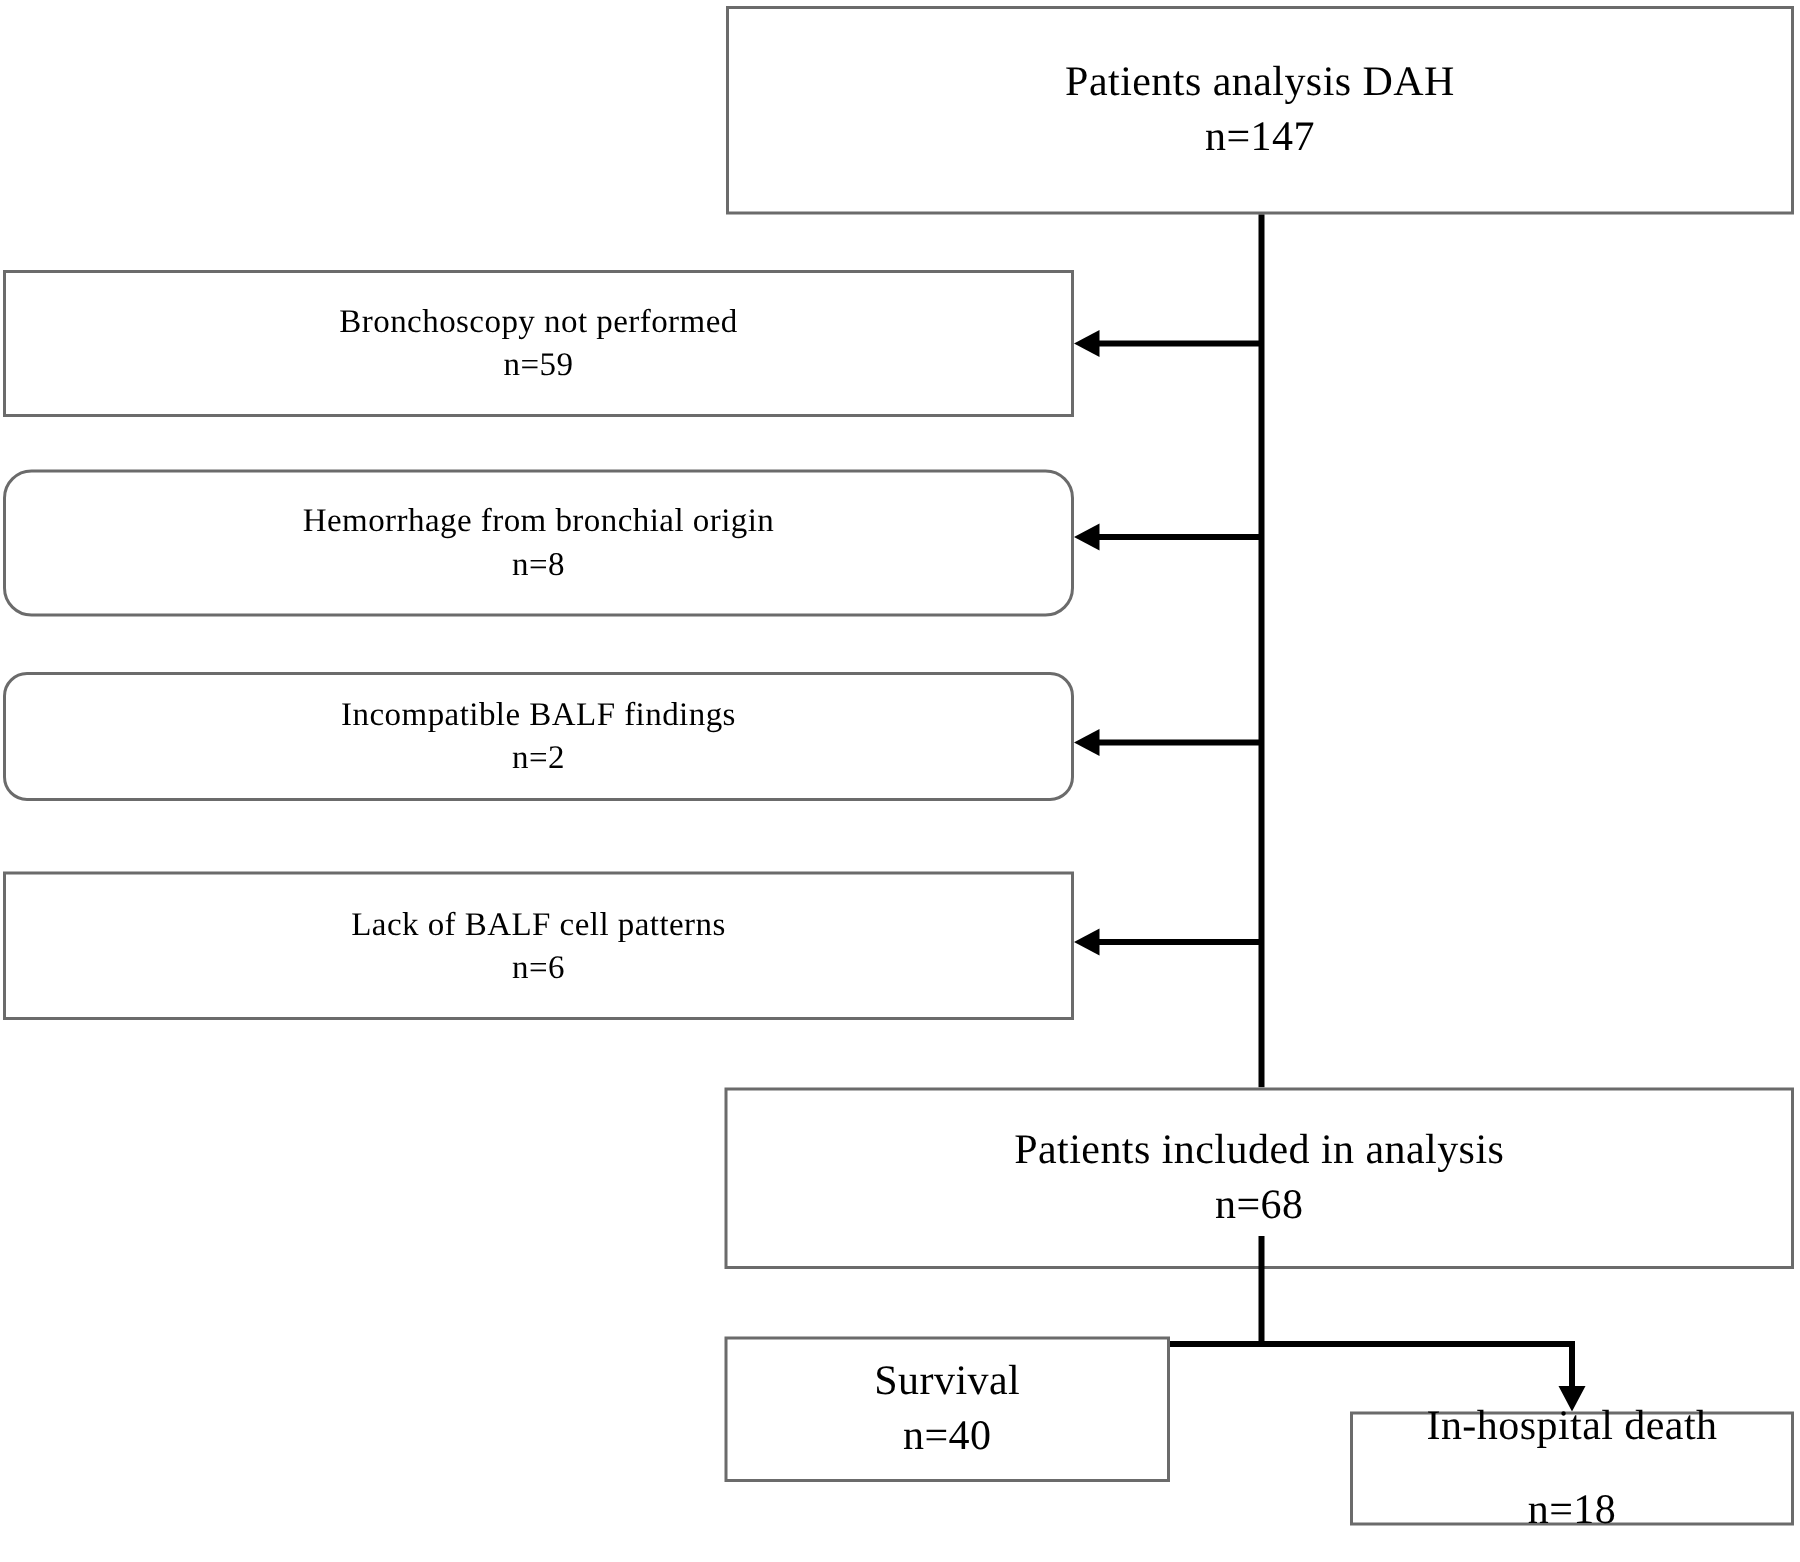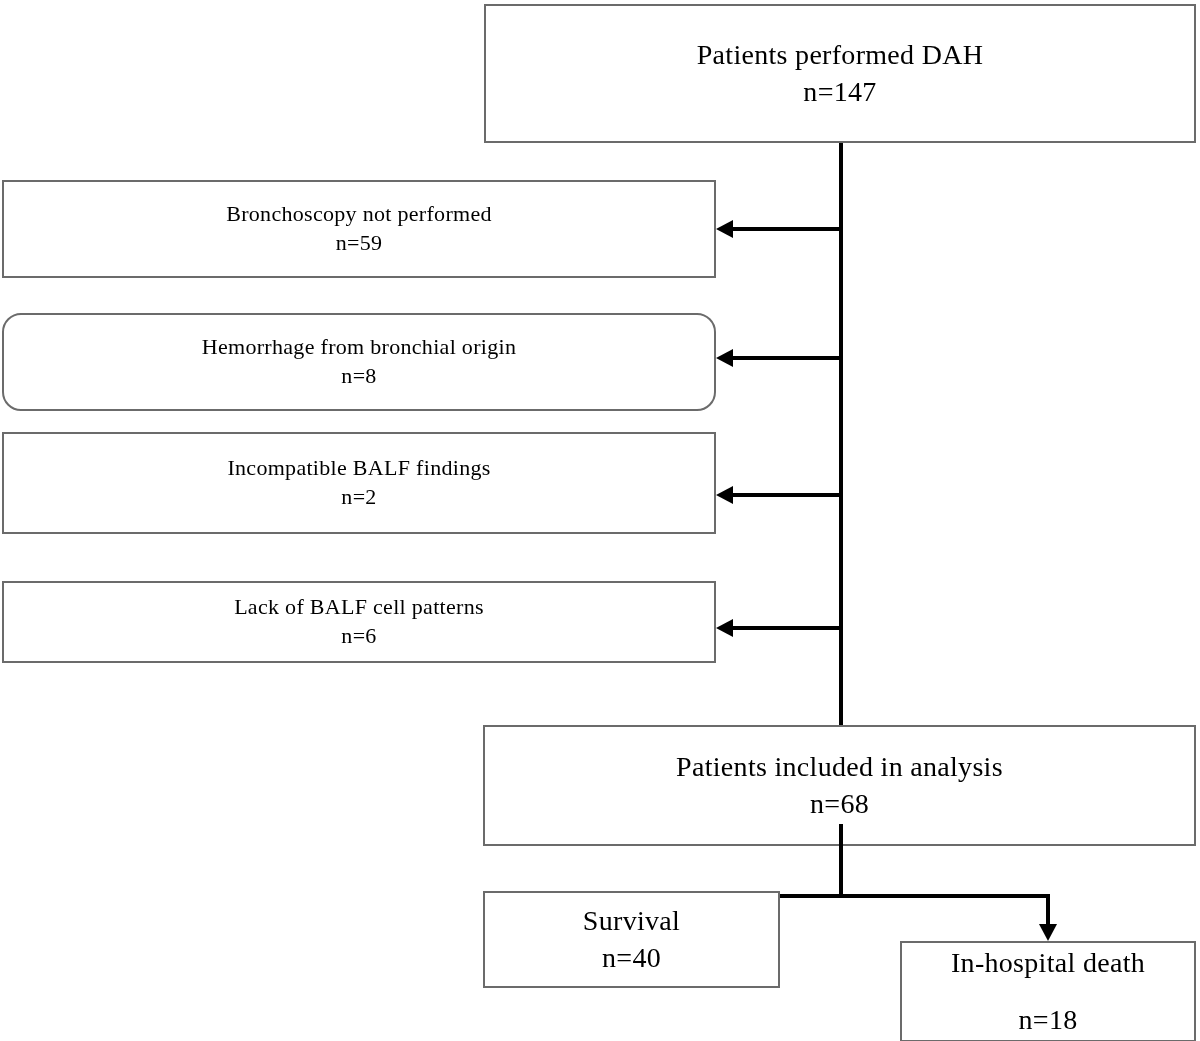--- a/index.html
+++ b/index.html
@@ -64,48 +64,48 @@
     border-right: 9px solid transparent;
     border-top: 17px solid #000000;
   }
 </style>
 </head>
 <body>
 
 <div id="flow-root">
 
   <div class="node" style="left:484px; top:4px; width:712px; height:139px;">
-    <span class="line t-28">Patients performed DAH</span>
+    <span class="line t-28">Patients analysis DAH</span>
     <span class="line t-28">n=147</span>
   </div>
 
   <div class="conn vline" style="left:839px; top:143px; height:582px;"></div>
 
   <div class="node" style="left:2px; top:180px; width:714px; height:98px;">
     <span class="line t-27">Bronchoscopy not performed</span>
     <span class="line t-27">n=59</span>
   </div>
   <div class="conn hline" style="left:732px; top:227px; width:109px;"></div>
   <div class="arrow-left" style="left:716px; top:220px;"></div>
 
   <div class="node" style="left:2px; top:313px; width:714px; height:98px;border-radius:19px;">
     <span class="line t-27">Hemorrhage from bronchial origin</span>
     <span class="line t-27">n=8</span>
   </div>
   <div class="conn hline" style="left:732px; top:356px; width:109px;"></div>
   <div class="arrow-left" style="left:716px; top:349px;"></div>
 
-  <div class="node" style="left:2px; top:432px; width:714px; height:102px;">
+  <div class="node" style="left:2px; top:448px; width:714px; height:86px;border-radius:16px;">
     <span class="line t-27">Incompatible BALF findings</span>
     <span class="line t-27">n=2</span>
   </div>
   <div class="conn hline" style="left:732px; top:493px; width:109px;"></div>
   <div class="arrow-left" style="left:716px; top:486px;"></div>
 
-  <div class="node" style="left:2px; top:581px; width:714px; height:82px;">
+  <div class="node" style="left:2px; top:581px; width:714px; height:99px;">
     <span class="line t-27">Lack of BALF cell patterns</span>
     <span class="line t-27">n=6</span>
   </div>
   <div class="conn hline" style="left:732px; top:626px; width:109px;"></div>
   <div class="arrow-left" style="left:716px; top:619px;"></div>
 
   <div class="node" style="left:483px; top:725px; width:713px; height:121px;">
     <span class="line t-28">Patients included in analysis</span>
     <span class="line t-28">n=68</span>
   </div>
@@ -115,18 +115,18 @@
   <div class="conn vline" style="left:628px; top:894px; height:34px;"></div>
   <div class="arrow-down" style="left:621px; top:924px;"></div>
   <div class="conn vline" style="left:1046px; top:894px; height:34px;"></div>
   <div class="arrow-down" style="left:1039px; top:924px;"></div>
 
   <div class="node" style="left:483px; top:891px; width:297px; height:97px;">
     <span class="line t-28">Survival</span>
     <span class="line t-28">n=40</span>
   </div>
 
-  <div class="node" style="left:900px; top:941px; width:296px; height:101px;gap:20px;">
+  <div class="node" style="left:900px; top:941px; width:296px; height:76px;gap:20px;">
     <span class="line t-28">In-hospital death</span>
     <span class="line t-28">n=18</span>
   </div>
 
 </div>
 
 </body></html>

